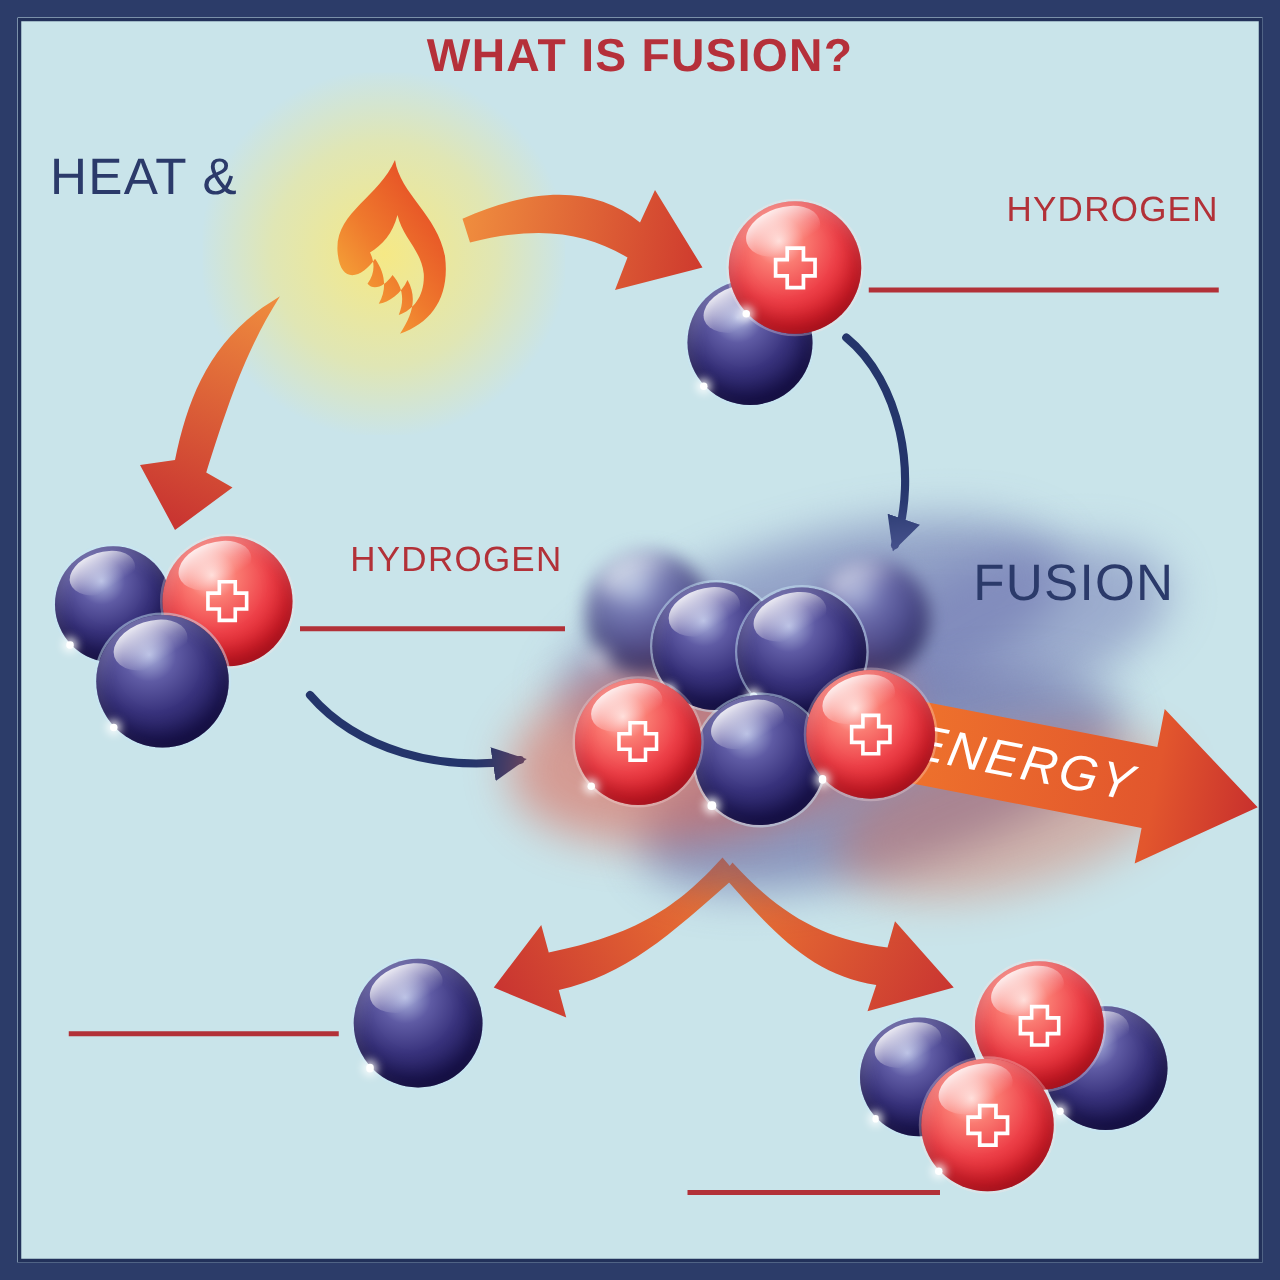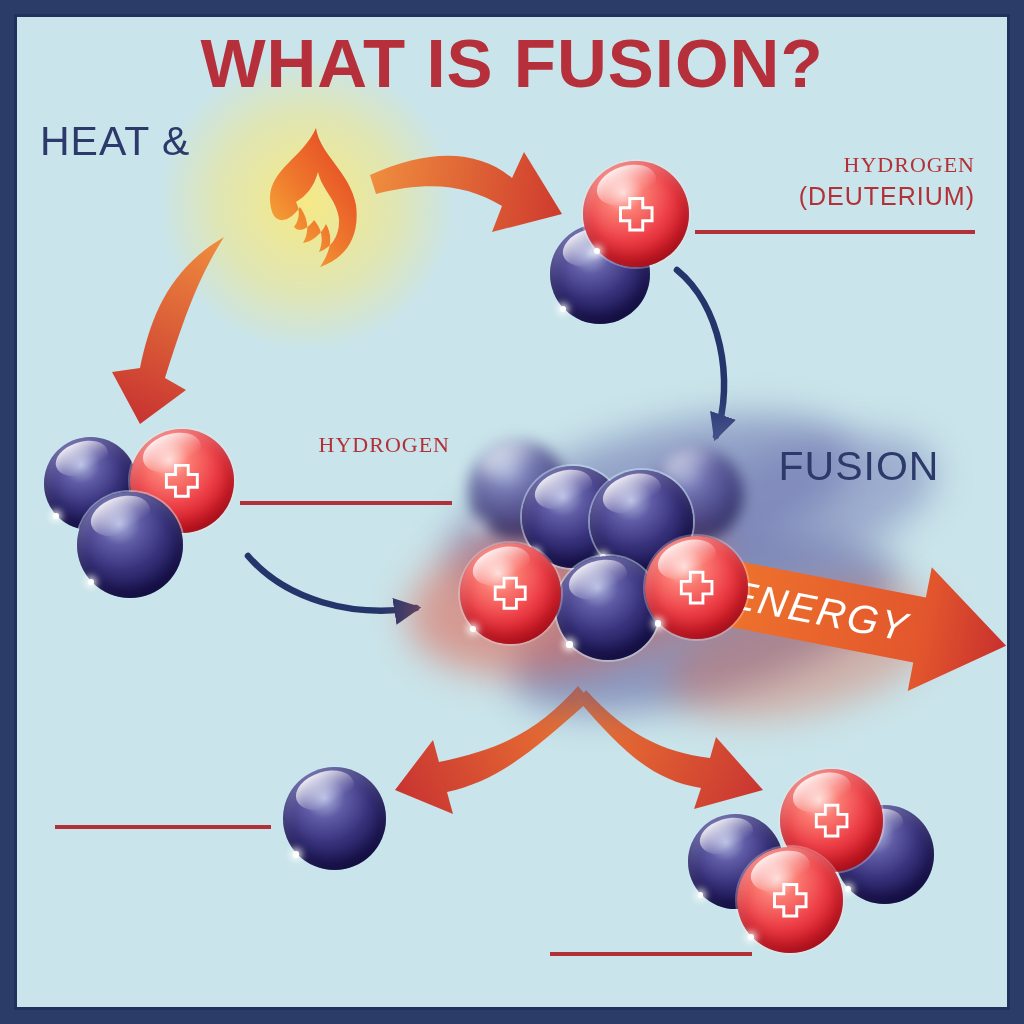--- a/index.html
+++ b/index.html
@@ -24,25 +24,25 @@
   .sphere::before{content:"";position:absolute;left:12%;top:5%;width:58%;height:36%;border-radius:50%;
       background:linear-gradient(165deg,rgba(255,255,255,.95) 5%,rgba(255,255,255,.25) 55%,rgba(255,255,255,0) 78%);
       transform:rotate(-18deg);}
   .sphere::after{content:"";position:absolute;left:10%;bottom:12%;width:6%;height:6%;border-radius:50%;
       background:#fff;box-shadow:0 0 7px 3px rgba(255,255,255,.85);}
   .plus{position:absolute;left:29%;top:29%;width:42%;height:42%;}
   .ghost{filter:blur(7px);opacity:.7;}
   .smudge{position:absolute;border-radius:50%;filter:blur(18px);}
   
   .title{position:absolute;left:0;right:0;top:24px;text-align:center;
-         font-size:69px;font-weight:bold;letter-spacing:1px;color:var(--title-red);}
+         font-size:37px;font-weight:bold;letter-spacing:1px;color:var(--title-red);}
   .heat{position:absolute;left:40px;top:118px;font-size:41px;line-height:47px;
         letter-spacing:1px;color:var(--text-navy);}
   .lbl{position:absolute;color:var(--label-red);letter-spacing:1px;}
-  .lbl .el{font-size:22px;font-family:Liberation Serif, serif;}
+  .lbl .el{font-size:28px;}
   .lbl .iso{font-size:25px;margin-top:4px;}
   .rule{position:absolute;height:4px;background:var(--label-red);}
   .fusion{position:absolute;left:726px;top:442px;width:266px;text-align:center;
           font-size:41px;line-height:48px;letter-spacing:1px;color:var(--text-navy);}
   .small-lbl{font-size:36px;}
   
   .energy{position:absolute;left:714px;top:512px;width:300px;height:150px;
           transform:rotate(11deg);transform-origin:0 50%;}
   .energy-text{position:absolute;left:6px;top:45px;width:204px;height:66px;line-height:66px;
           text-align:center;font-style:italic;font-size:40px;letter-spacing:2px;color:#fff;}
@@ -188,21 +188,20 @@
 
   
   <div class="title">WHAT IS FUSION?</div>
 
   <div class="heat">
     <div>HEAT &amp;</div>
   </div>
 
   <div class="lbl" style="right:49px;top:152px;text-align:right">
     <div class="el">HYDROGEN</div>
-    <div class="iso">(DEUTERIUM)</div>
   </div>
   <div class="rule" style="left:695px;top:230px;width:280px"></div>
 
   <div class="lbl" style="right:574px;top:432px;text-align:right">
     <div class="el">HYDROGEN</div>
   </div>
   <div class="rule" style="left:240px;top:501px;width:212px"></div>
 
   <div class="fusion">
     <div>FUSION</div>

